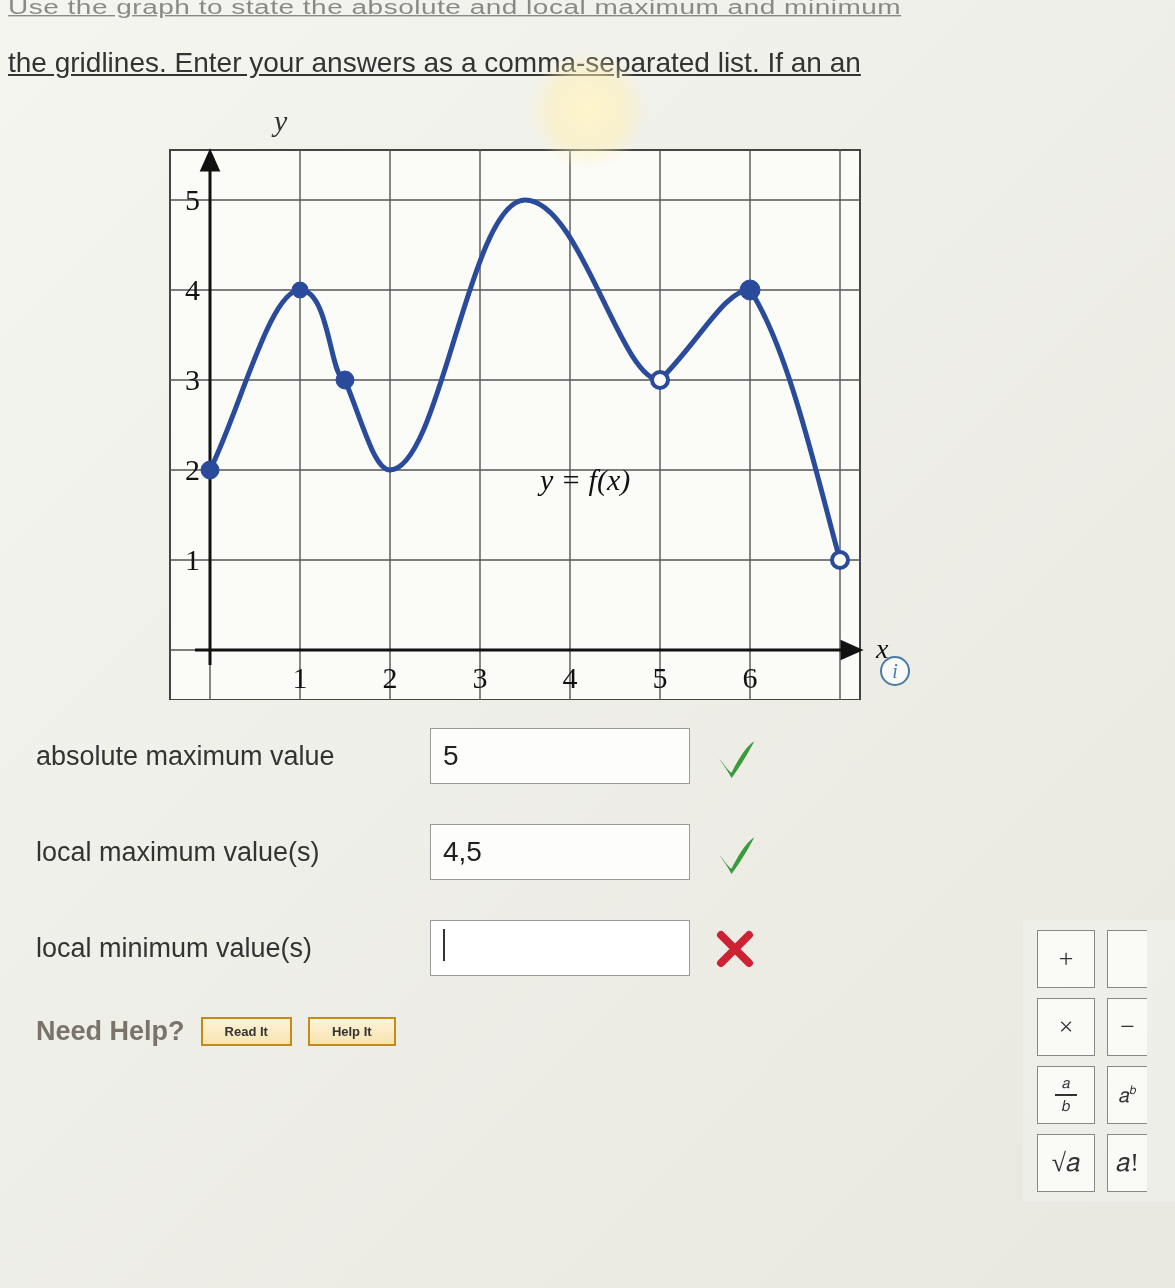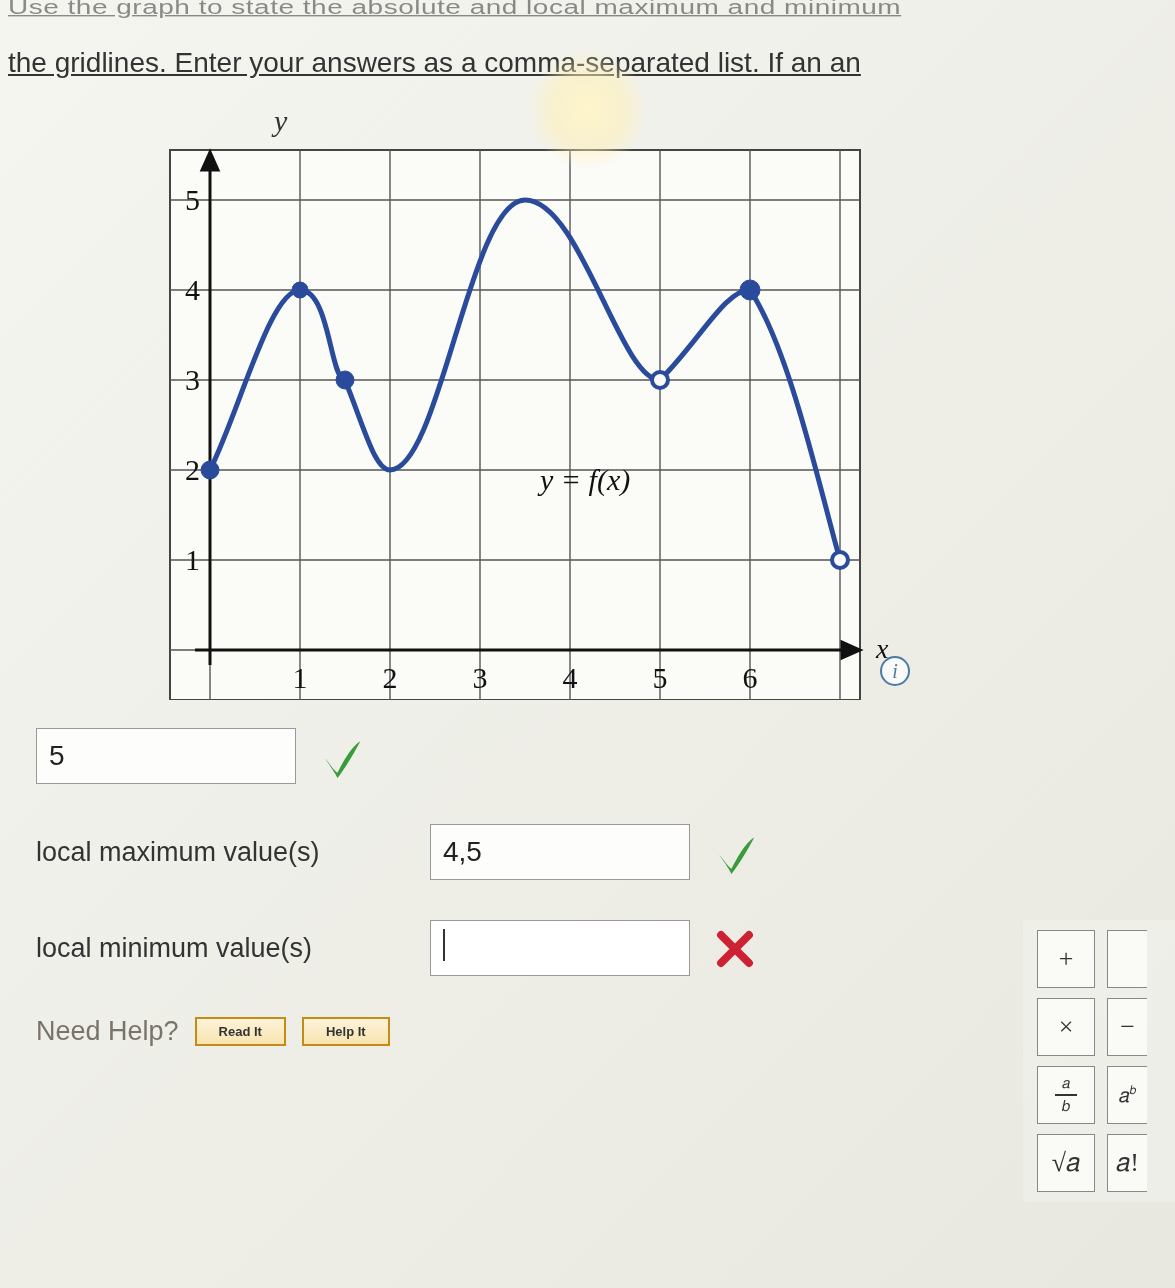--- a/index.html
+++ b/index.html
@@ -98,21 +98,21 @@
     .check-mark svg, .x-mark svg { width: 42px; height: 42px; }
     .help-row {
       display: flex;
       align-items: center;
       gap: 16px;
       margin-top: 30px;
       margin-left: 36px;
     }
     .help-label {
       font-size: 27px;
-      font-weight: normal;
+      font-weight: bold;
       color: #7a736a;
     }
     .help-btn {
       border: 2px solid #c58b17;
       background: linear-gradient(#fff3d9,#f7e4b0);
       color: #333;
       font-size: 13px;
       font-weight: bold;
       padding: 5px 22px;
       cursor: pointer;
@@ -229,20 +229,21 @@
     </g>
 
     <text x="400" y="380" font-family="Times New Roman, serif" font-size="30" font-style="italic" fill="#111">y = f(x)</text>
   </svg>
   <div class="info-icon">i</div>
 </div>
 
 <div class="answers">
 
   <div class="row">
+    <div class="row-label">absolute maximum value</div>
     <input class="answer-input" value="5" style="">
     <span class="feedback check-mark">
       <svg viewBox="0 0 48 48">
           <path d="M6 26 C10 30,16 40,20 42 C26 30,36 12,46 6 C40 18,28 38,20 48 C16 40,10 32,6 26 Z" fill="#3a9b3a"></path>
         </svg>
     </span>
   </div>
 
 
   <div class="row">

